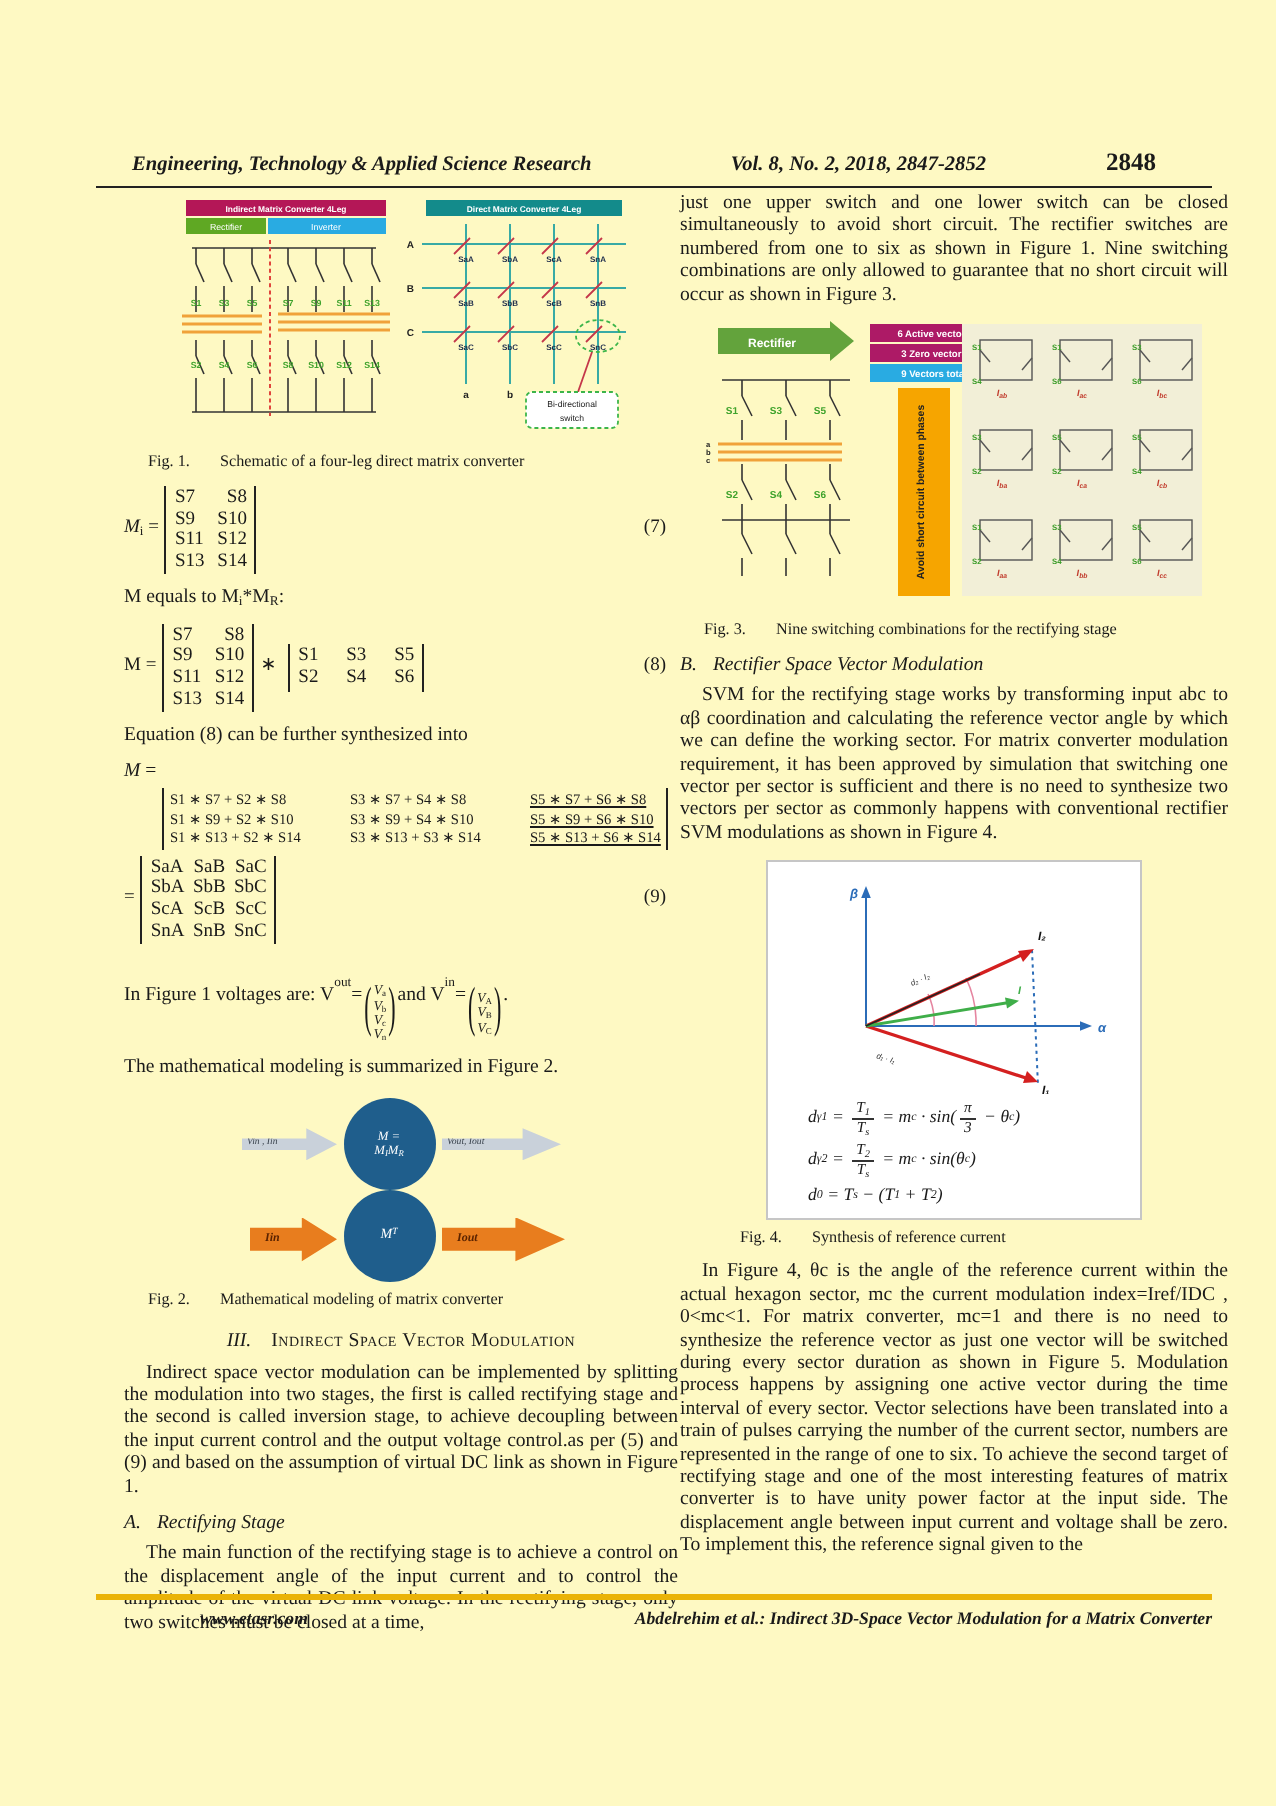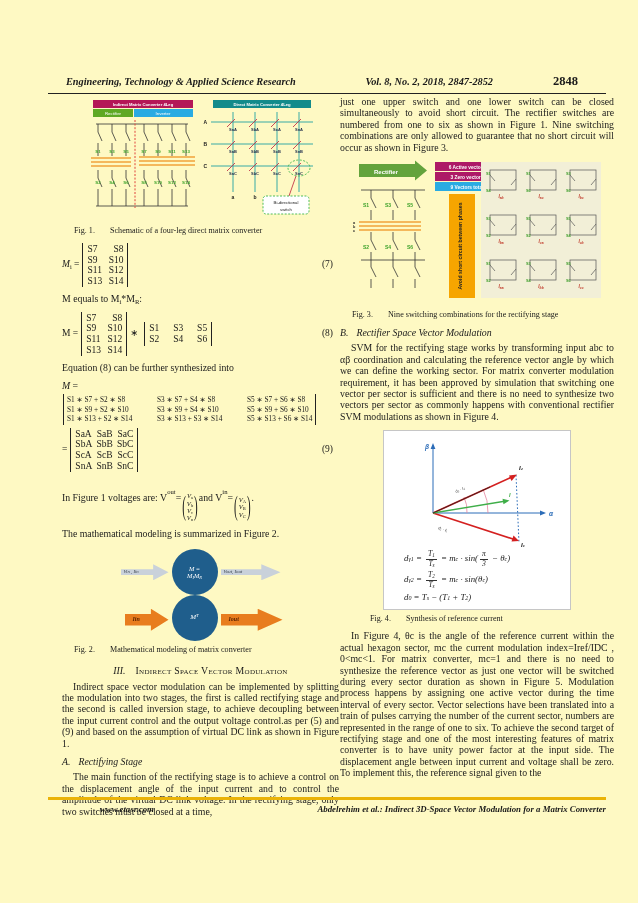--- a/index.html
+++ b/index.html
@@ -47,24 +47,24 @@
   .figcap .fno { width:36px; flex:none; }
 
   
   .eqline { display:flex; align-items:center; margin-top:7px; font-size:9.5px; }
   .eqno { margin-left:auto; padding-right:6px; }
   .mtx { border-left:1px solid #222; border-right:1px solid #222; padding:1px 4px; display:inline-block; margin-left:3px; }
   .mrow2 { display:flex; justify-content:space-between; width:36px; line-height:10.6px; }
   .mrow3 { display:flex; justify-content:space-between; width:58px; line-height:10.6px; }
   .star { margin:0 3px; }
   .mline { margin-top:6px; }
-  .bigm { font-size:7.3px; margin-top:3px; margin-left:1px; padding:1px 3px; }
+  .bigm { font-size:7.3px; margin-top:3px; margin-left:19px; padding:1px 3px; }
   .bigrow { display:flex; line-height:9.6px; }
   .bigrow span { width:90px; white-space:nowrap; }
-  .bigrow span:last-child { width:auto; }
+  .bigrow span:last-child { width:auto;text-decoration:underline; }
 
   .cvec { display:inline-flex; align-items:center; margin:0 1px; }
   .cvec .par { display:inline-block; font-size:11px; transform:scaleY(2.5); font-weight:400; }
   .cvec .stack { display:inline-flex; flex-direction:column; align-items:center; font-size:6.6px; line-height:7.4px; padding:0 1px; }
   .voltline { display:flex; margin-top:20px; flex-wrap:wrap; }
 
   
   .figwrap { margin-top:4px; }
   svg text { font-family:"Liberation Sans", sans-serif; }
 

